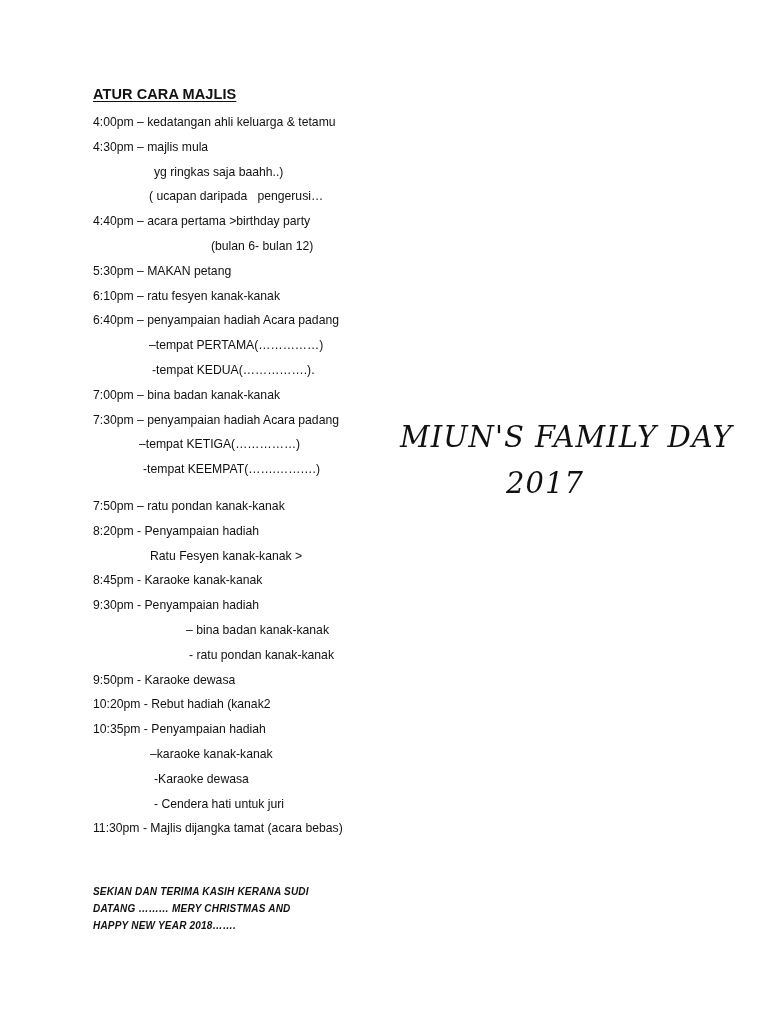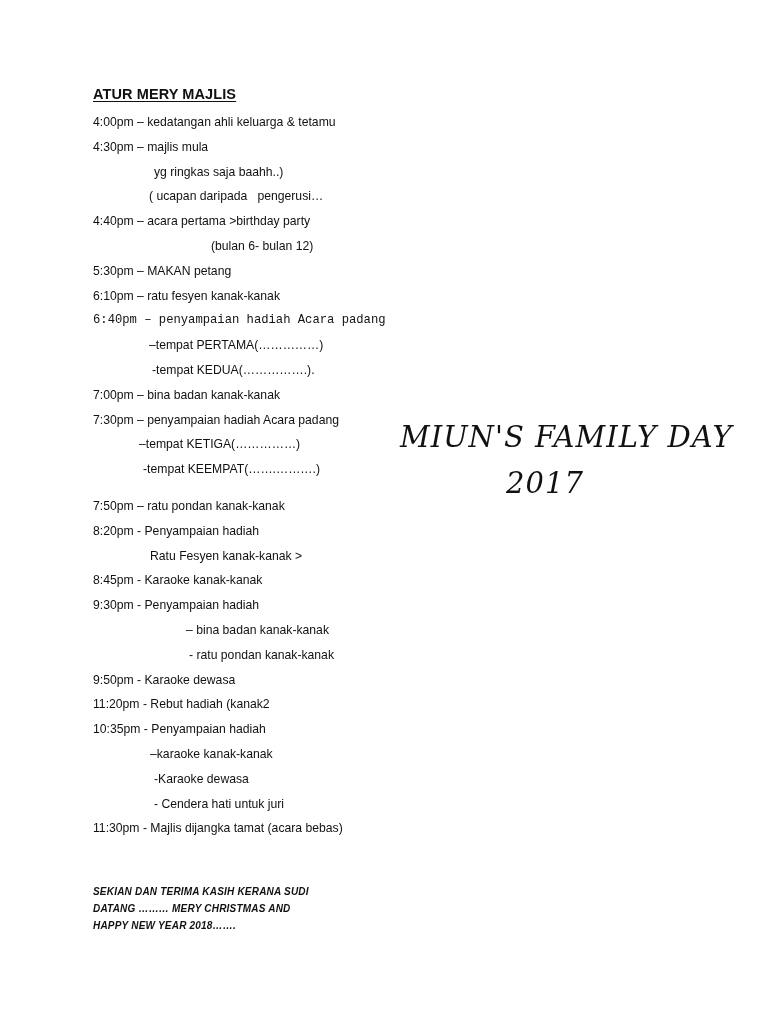--- a/index.html
+++ b/index.html
@@ -68,47 +68,47 @@
       font-style: italic;
       letter-spacing: 1px;
       line-height: 46px;
     }
     .event-title div { white-space: pre; }
   </style>
 </head>
 <body>
 
 <div class="page">
-  <h1 class="heading">ATUR MERY MAJLIS</h1>
+  <h1 class="heading">ATUR CARA MAJLIS</h1>
 
   <ul class="schedule" id="schedule">
       <li style="padding-left: 0px;">4:00pm – kedatangan ahli keluarga &amp; tetamu</li>
       <li style="padding-left: 0px;">4:30pm – majlis mula</li>
       <li style="padding-left: 61px;">yg ringkas saja baahh..)</li>
       <li style="padding-left: 56px;">( ucapan daripada   pengerusi…</li>
       <li style="padding-left: 0px;">4:40pm – acara pertama &gt;birthday party</li>
       <li style="padding-left: 118px;">(bulan 6- bulan 12)</li>
       <li style="padding-left: 0px;">5:30pm – MAKAN petang</li>
       <li style="padding-left: 0px;">6:10pm – ratu fesyen kanak-kanak</li>
-      <li style="padding-left: 0px; font-family: Liberation Mono, monospace;">6:40pm – penyampaian hadiah Acara padang</li>
+      <li style="padding-left: 0px;">6:40pm – penyampaian hadiah Acara padang</li>
       <li style="padding-left: 56px;">–tempat PERTAMA(……………)</li>
       <li style="padding-left: 59px;">-tempat KEDUA(…………….).</li>
       <li style="padding-left: 0px;">7:00pm – bina badan kanak-kanak</li>
       <li style="padding-left: 0px;">7:30pm – penyampaian hadiah Acara padang</li>
       <li style="padding-left: 46px;">–tempat KETIGA(……………)</li>
       <li style="padding-left: 50px;">-tempat KEEMPAT(…….……….)</li>
       <li style="padding-left: 0px; margin-top: 12px;">7:50pm – ratu pondan kanak-kanak</li>
       <li style="padding-left: 0px;">8:20pm - Penyampaian hadiah</li>
       <li style="padding-left: 57px;">Ratu Fesyen kanak-kanak &gt;</li>
       <li style="padding-left: 0px;">8:45pm - Karaoke kanak-kanak</li>
       <li style="padding-left: 0px;">9:30pm - Penyampaian hadiah</li>
       <li style="padding-left: 93px;">– bina badan kanak-kanak</li>
       <li style="padding-left: 96px;">- ratu pondan kanak-kanak</li>
       <li style="padding-left: 0px;">9:50pm - Karaoke dewasa</li>
-      <li style="padding-left: 0px;">11:20pm - Rebut hadiah (kanak2</li>
+      <li style="padding-left: 0px;">10:20pm - Rebut hadiah (kanak2</li>
       <li style="padding-left: 0px;">10:35pm - Penyampaian hadiah</li>
       <li style="padding-left: 57px;">–karaoke kanak-kanak</li>
       <li style="padding-left: 61px;">-Karaoke dewasa</li>
       <li style="padding-left: 61px;">- Cendera hati untuk juri</li>
       <li style="padding-left: 0px;">11:30pm - Majlis dijangka tamat (acara bebas)</li>
     </ul>
 
   <div class="closing">
     <div>SEKIAN DAN TERIMA KASIH KERANA SUDI</div>
     <div>DATANG ……… MERY CHRISTMAS AND</div>

